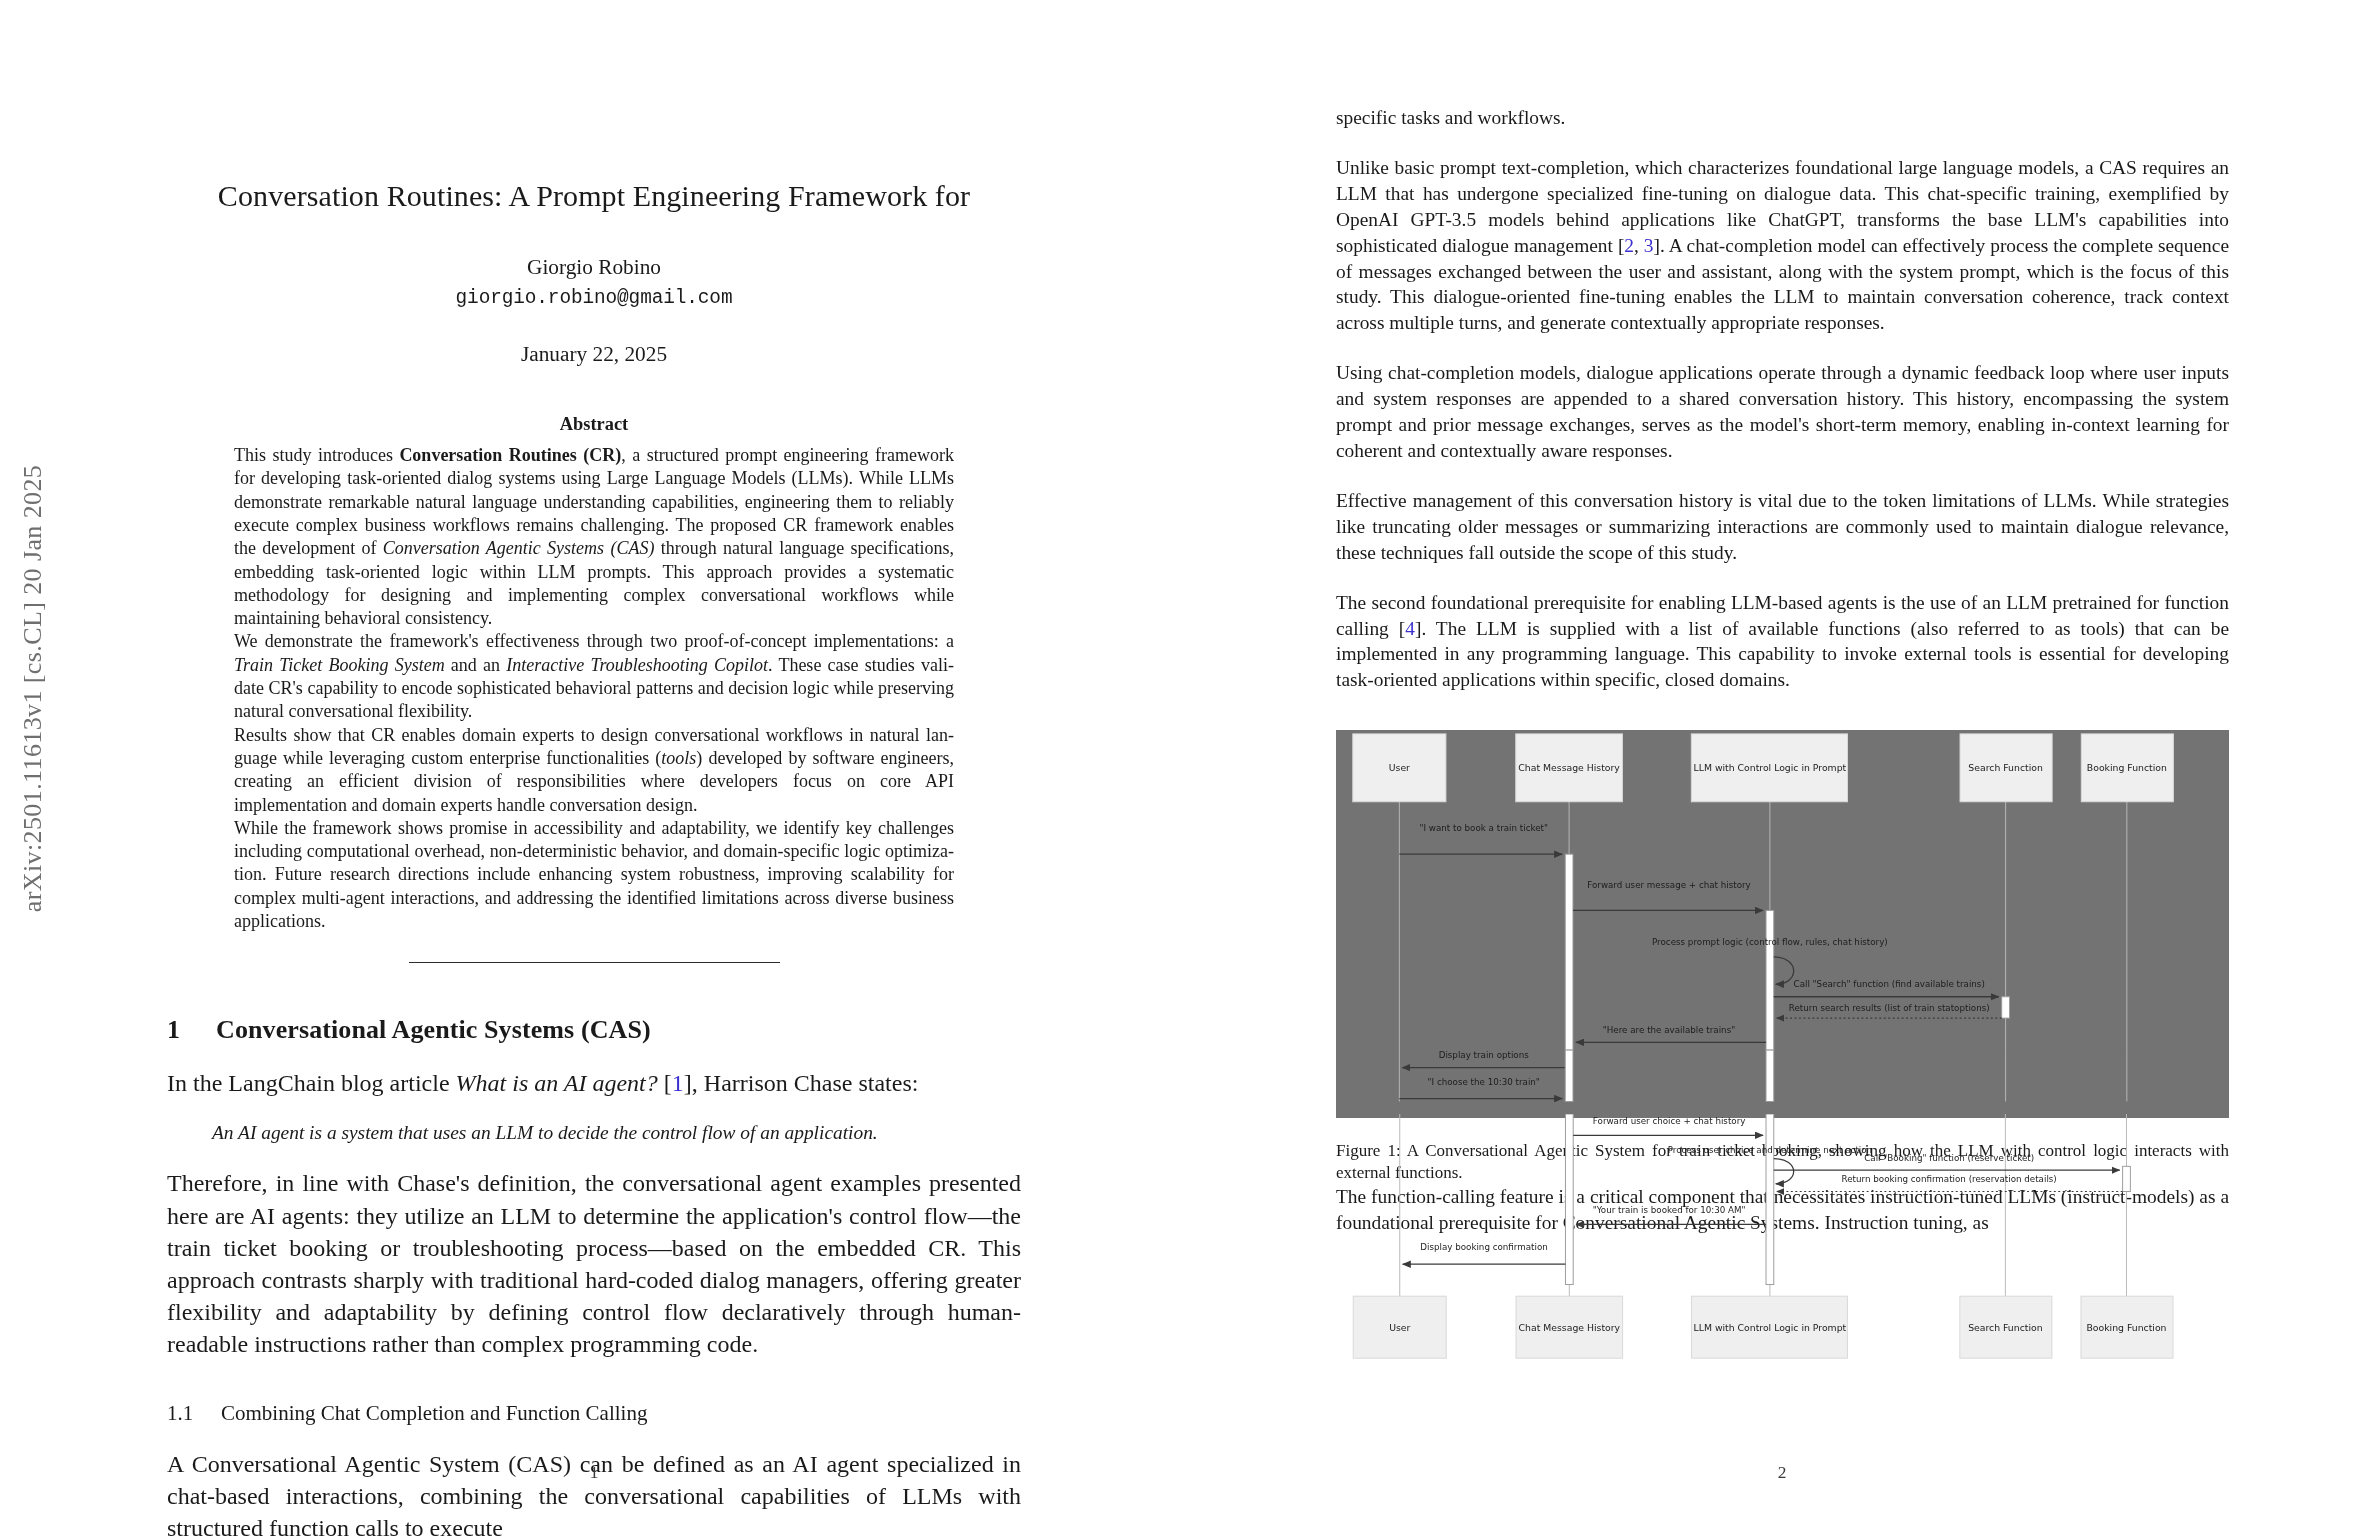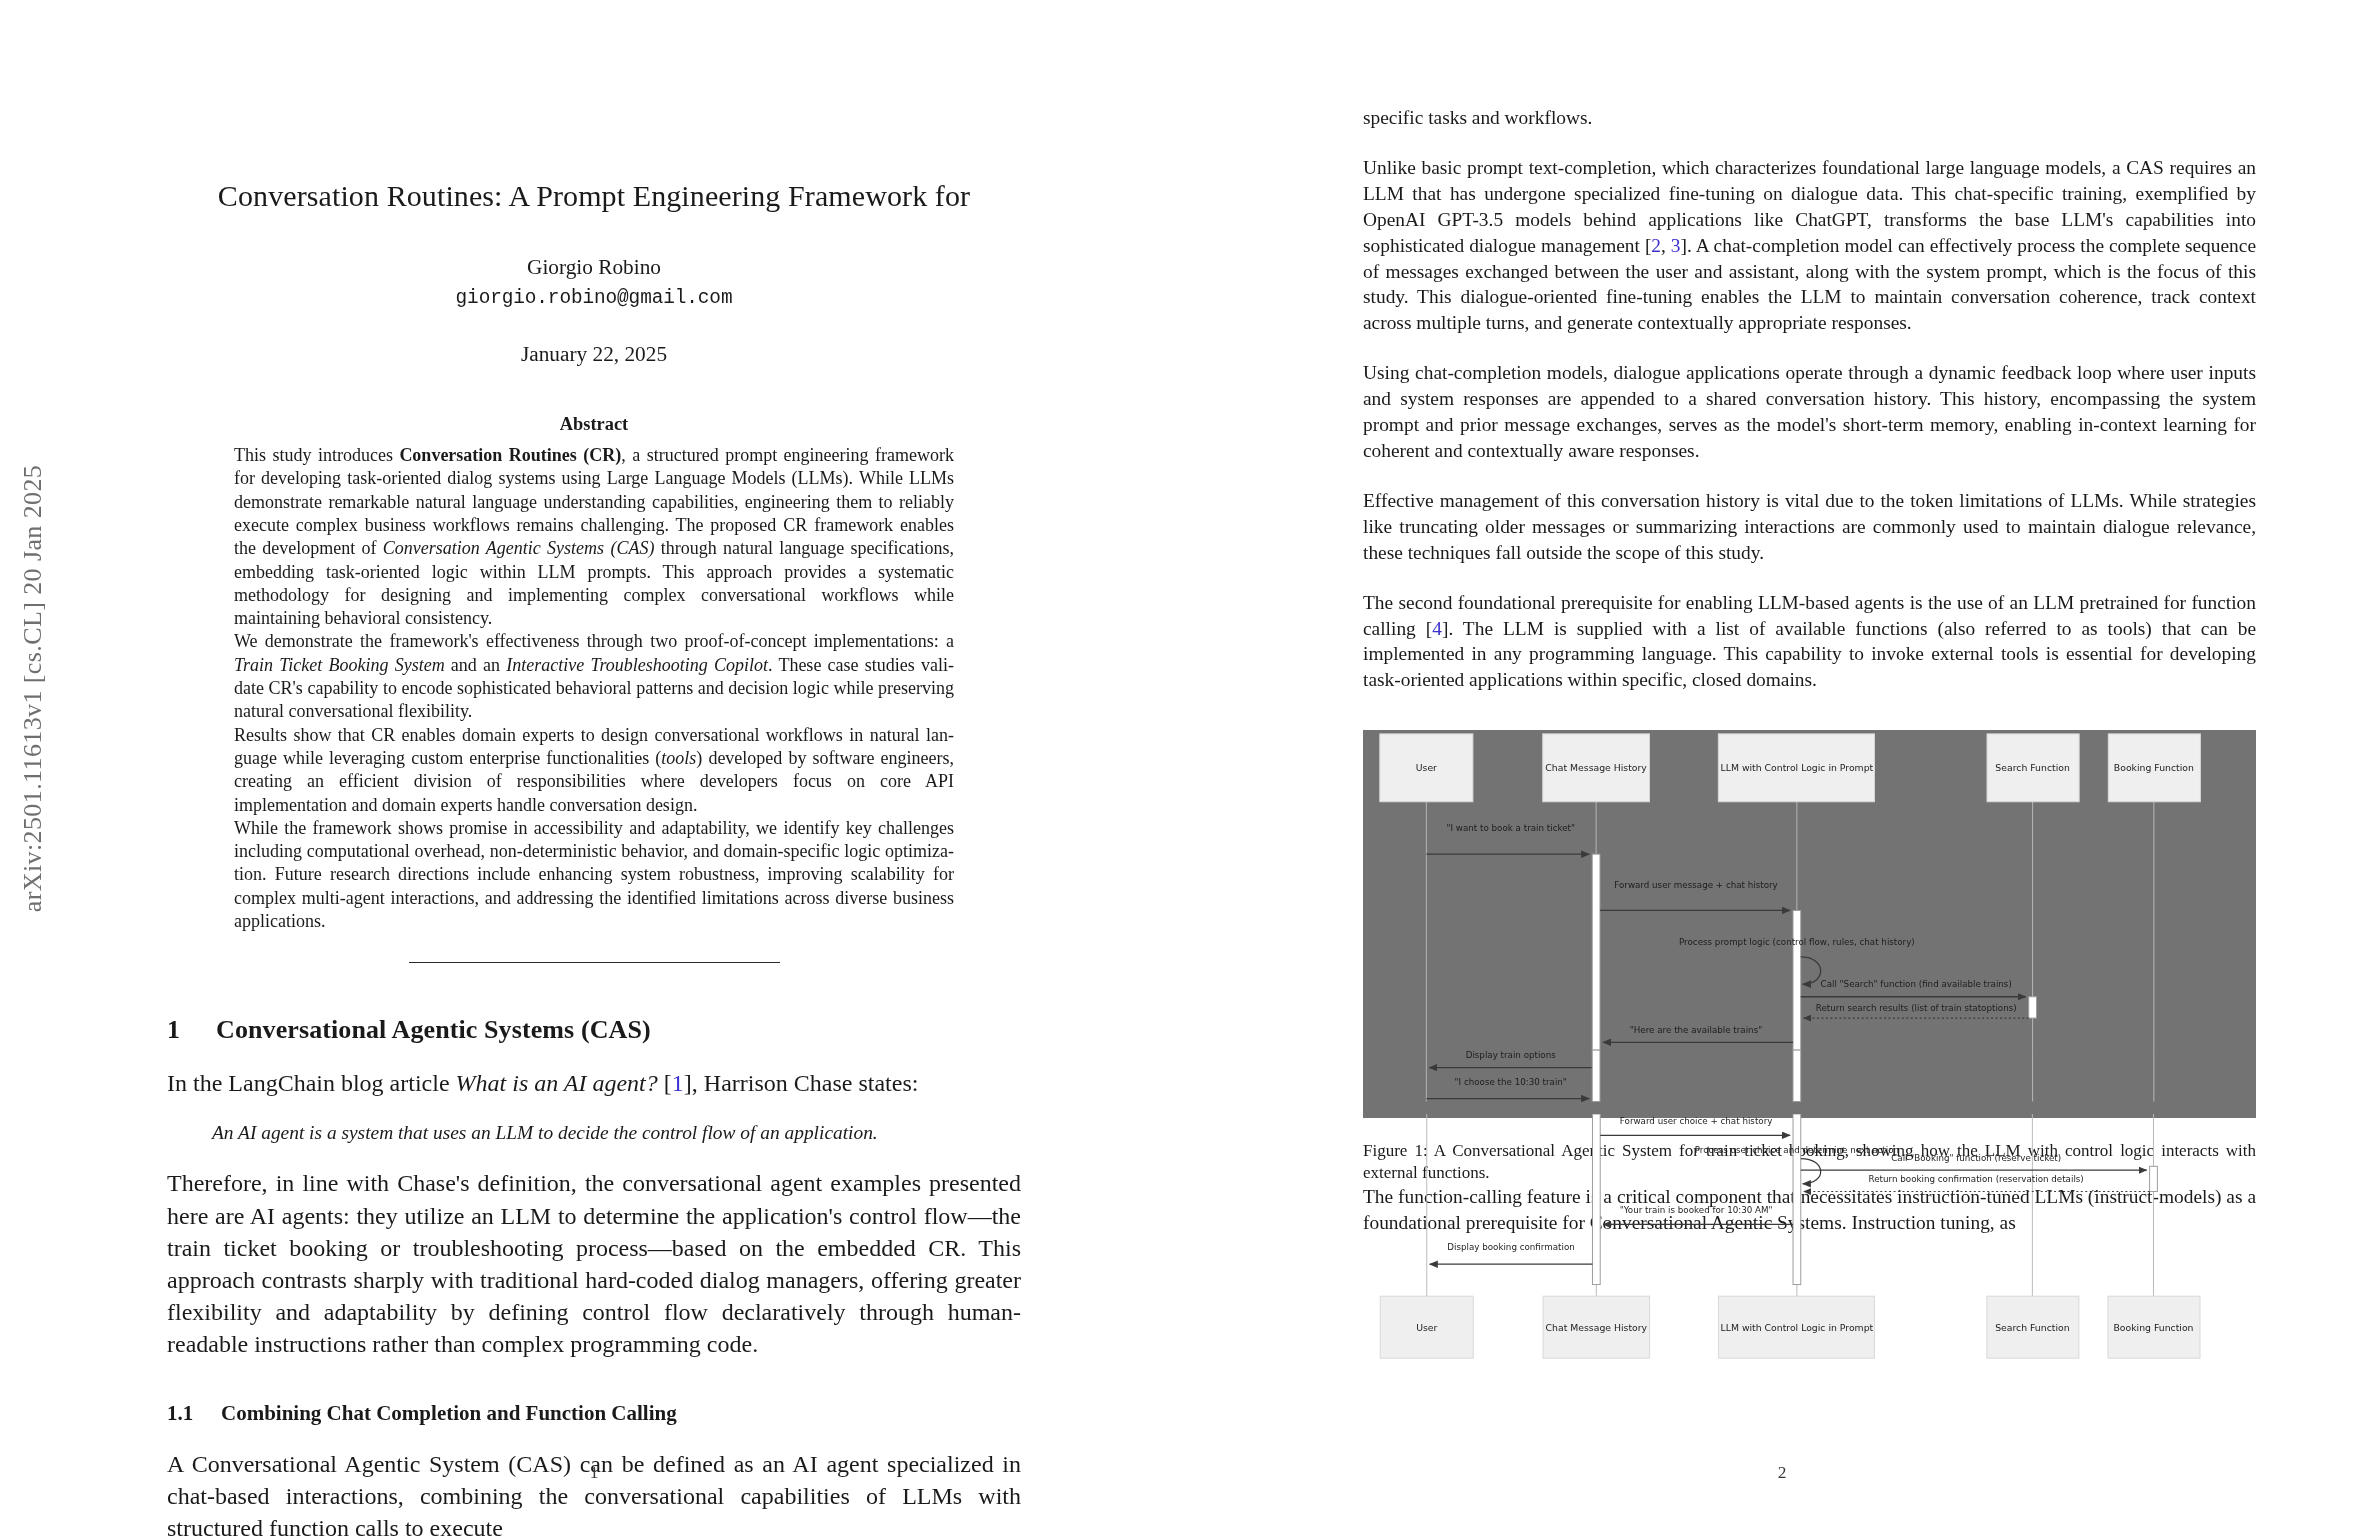--- a/index.html
+++ b/index.html
@@ -109,21 +109,21 @@
 
   .sec-h1 {
     font-size: 26px;
     font-weight: bold;
     margin: 52px 0 0 0;
     letter-spacing: 0.1px;
   }
   .sec-h1 .num { display: inline-block; min-width: 49px; }
   .sec-h2 {
     font-size: 21px;
-    font-weight: bold;
+    font-weight: normal;
     margin: 41px 0 0 0;
   }
   .sec-h2 .num { display: inline-block; min-width: 54px; }
 
   .body-para {
     font-size: 24px;
     line-height: 1.34;
     text-align: justify;
     margin: 21.3px 0 0 0;
   }
@@ -142,21 +142,21 @@
     right: 0;
     bottom: 54px;
     text-align: center;
     font-size: 17.5px;
     color: #3a3a3a;
   }
 
   
   .p2-content {
     position: absolute;
-    left: 175px;
+    left: 148px;
     top: 0;
     width: 893px;
     height: 1537px;
   }
   .p2-para {
     font-size: 19.4px;
     line-height: 1.335;
     text-align: justify;
     margin: 0 0 0 0;
   }

